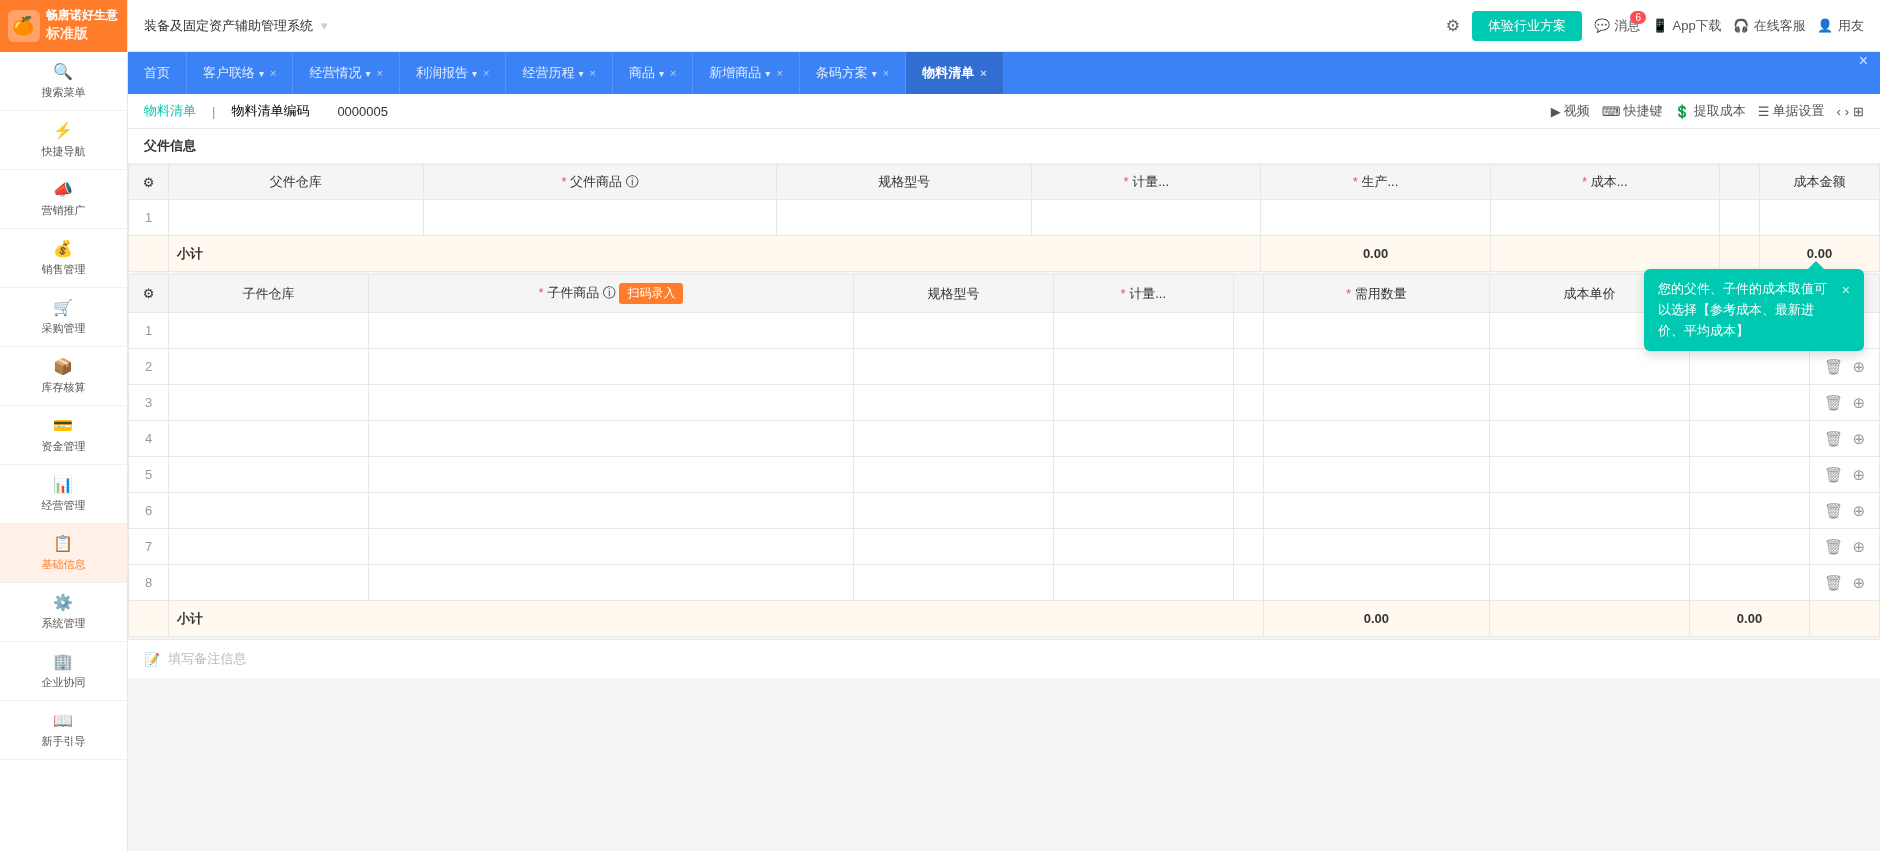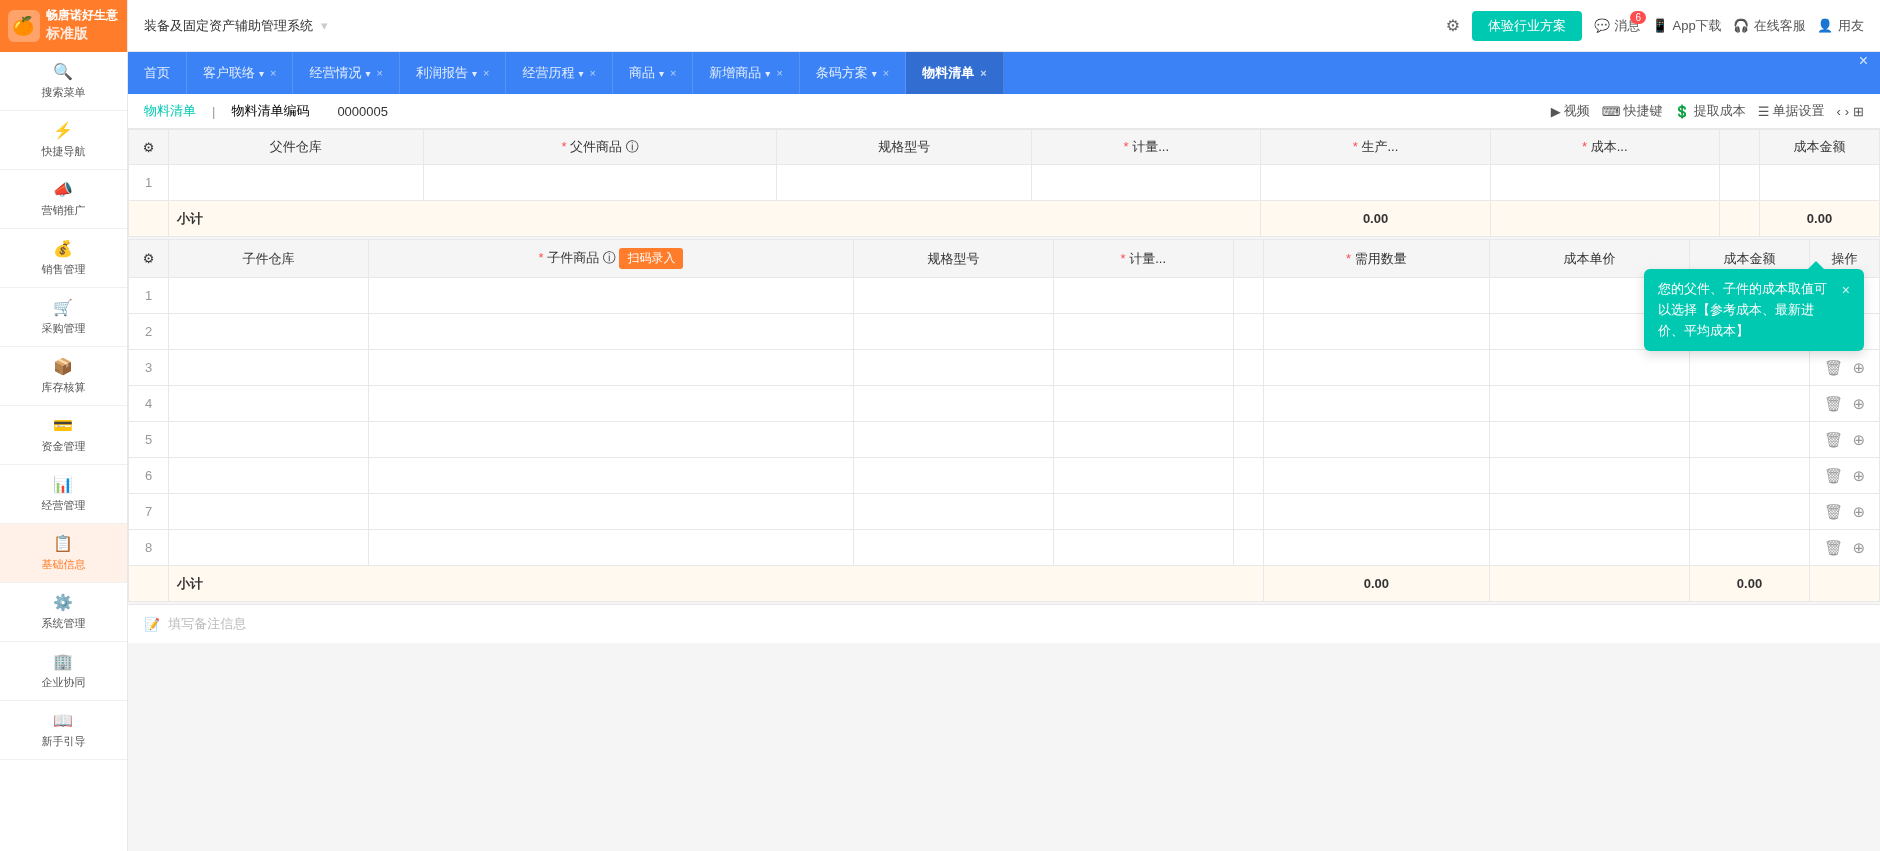--- a/index.html
+++ b/index.html
@@ -450,20 +450,21 @@
   </div>
 
   <div class="content-area">
 
     <div class="tooltip-popup">
       <span class="tooltip-close">×</span>
       <span>您的父件、子件的成本取值可以选择【参考成本、最新进价、平均成本】</span>
     </div>
 
     <div class="section">
+      <div class="section-title">父件信息</div>
       <table class="data-table">
         <thead>
           <tr>
             <th class="gear-cell col-settings">⚙</th>
             <th>父件仓库</th>
             <th><span class="required-mark">*</span> 父件商品 ⓘ</th>
             <th>规格型号</th>
             <th><span class="required-mark">*</span> 计量...</th>
             <th><span class="required-mark">*</span> 生产...</th>
             <th><span class="required-mark">*</span> 成本...</th>

